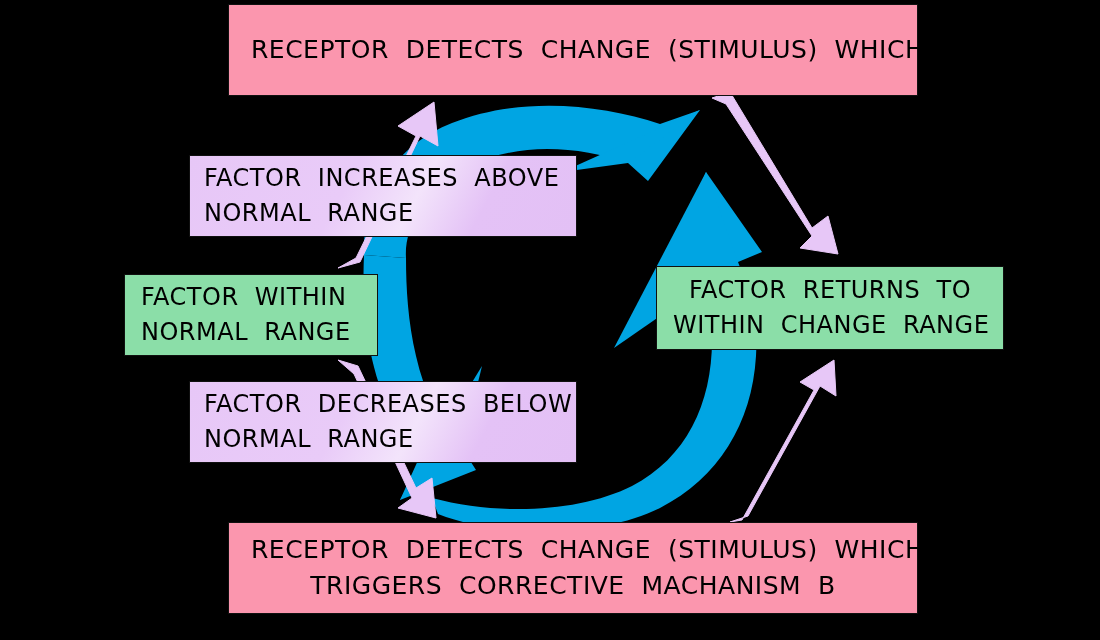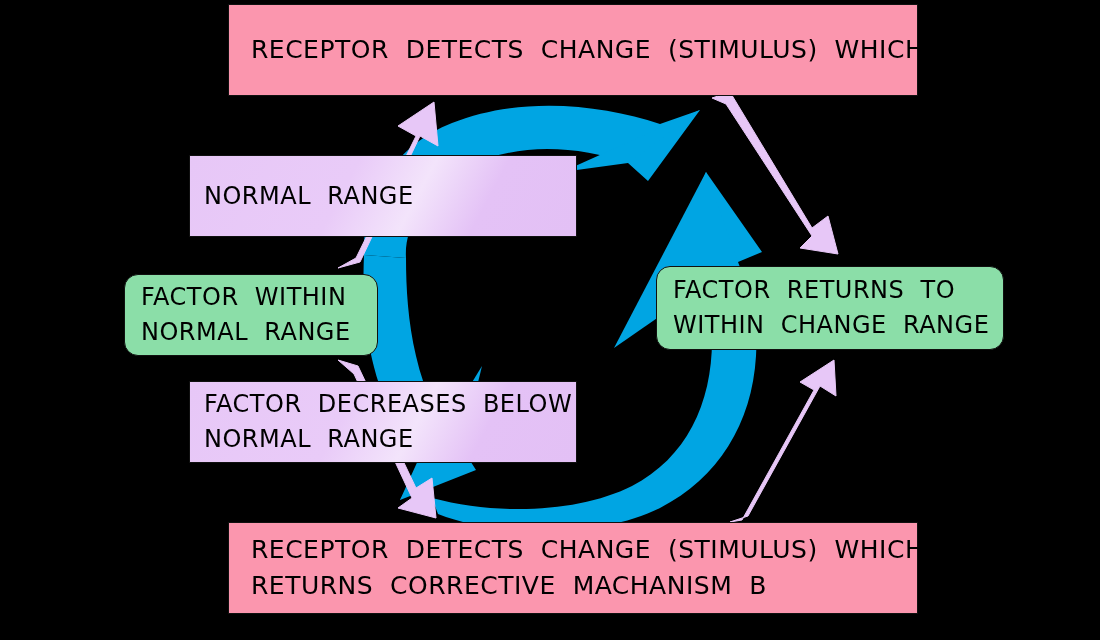--- a/index.html
+++ b/index.html
@@ -36,20 +36,21 @@
   .node-line {
     display: block;
     color: #000000;
     letter-spacing: 0.5px;
     white-space: pre;
   }
   
   .box-pink {
     background: #fb96ae;
     padding: 10px 22px;
+    text-align: center;
   }
   .box-pink .node-line {
     font-size: 25px;
     line-height: 36px;
   }
   #box-receptor-a {
     left: 228px;  top: 4px;   width: 690px; height: 92px;
   }
   #box-receptor-b {
     left: 228px;  top: 522px; width: 690px; height: 92px;
@@ -66,31 +67,30 @@
   #box-factor-increases {
     left: 189px; top: 155px; width: 388px; height: 82px;
   }
   #box-factor-decreases {
     left: 189px; top: 381px; width: 388px; height: 82px;
   }
   
   .box-green {
     background: #8bdea8;
     padding: 8px 16px;
-    border-radius: 14px;
   }
   .box-green .node-line {
     font-size: 24px;
     line-height: 35px;
   }
   #box-factor-within {
     left: 124px; top: 274px; width: 254px; height: 82px;
   }
   #box-factor-returns {
-    left: 656px; top: 266px; width: 348px; height: 84px;
+    left: 656px; top: 266px; width: 348px; height: 84px; text-align: center;
   }
 </style>
 </head>
 <body>
 
 <div id="stage">
 
   <svg id="flow-svg" viewBox="0 0 1100 640">
 
     <g>
@@ -185,36 +185,37 @@
                Z" fill="#e7c7f7" stroke="#e7c7f7" stroke-width="1"></path>
     </g>
 
   </svg>
 
   <div class="node-box box-pink" id="box-receptor-a">
     <span class="node-line">RECEPTOR  DETECTS  CHANGE  (STIMULUS)  WHICH</span>
   </div>
 
   <div class="node-box box-lavender" id="box-factor-increases">
+    <span class="node-line">FACTOR  INCREASES  ABOVE</span>
     <span class="node-line">NORMAL  RANGE</span>
   </div>
 
   <div class="node-box box-green" id="box-factor-within">
     <span class="node-line">FACTOR  WITHIN</span>
     <span class="node-line">NORMAL  RANGE</span>
   </div>
 
   <div class="node-box box-lavender" id="box-factor-decreases">
     <span class="node-line">FACTOR  DECREASES  BELOW</span>
     <span class="node-line">NORMAL  RANGE</span>
   </div>
 
   <div class="node-box box-pink" id="box-receptor-b">
     <span class="node-line">RECEPTOR  DETECTS  CHANGE  (STIMULUS)  WHICH</span>
-    <span class="node-line">RETURNS  CORRECTIVE  MACHANISM  B</span>
+    <span class="node-line">TRIGGERS  CORRECTIVE  MACHANISM  B</span>
   </div>
 
   <div class="node-box box-green" id="box-factor-returns">
     <span class="node-line">FACTOR  RETURNS  TO</span>
     <span class="node-line">WITHIN  CHANGE  RANGE</span>
   </div>
 
 </div>
 
 </body></html>

